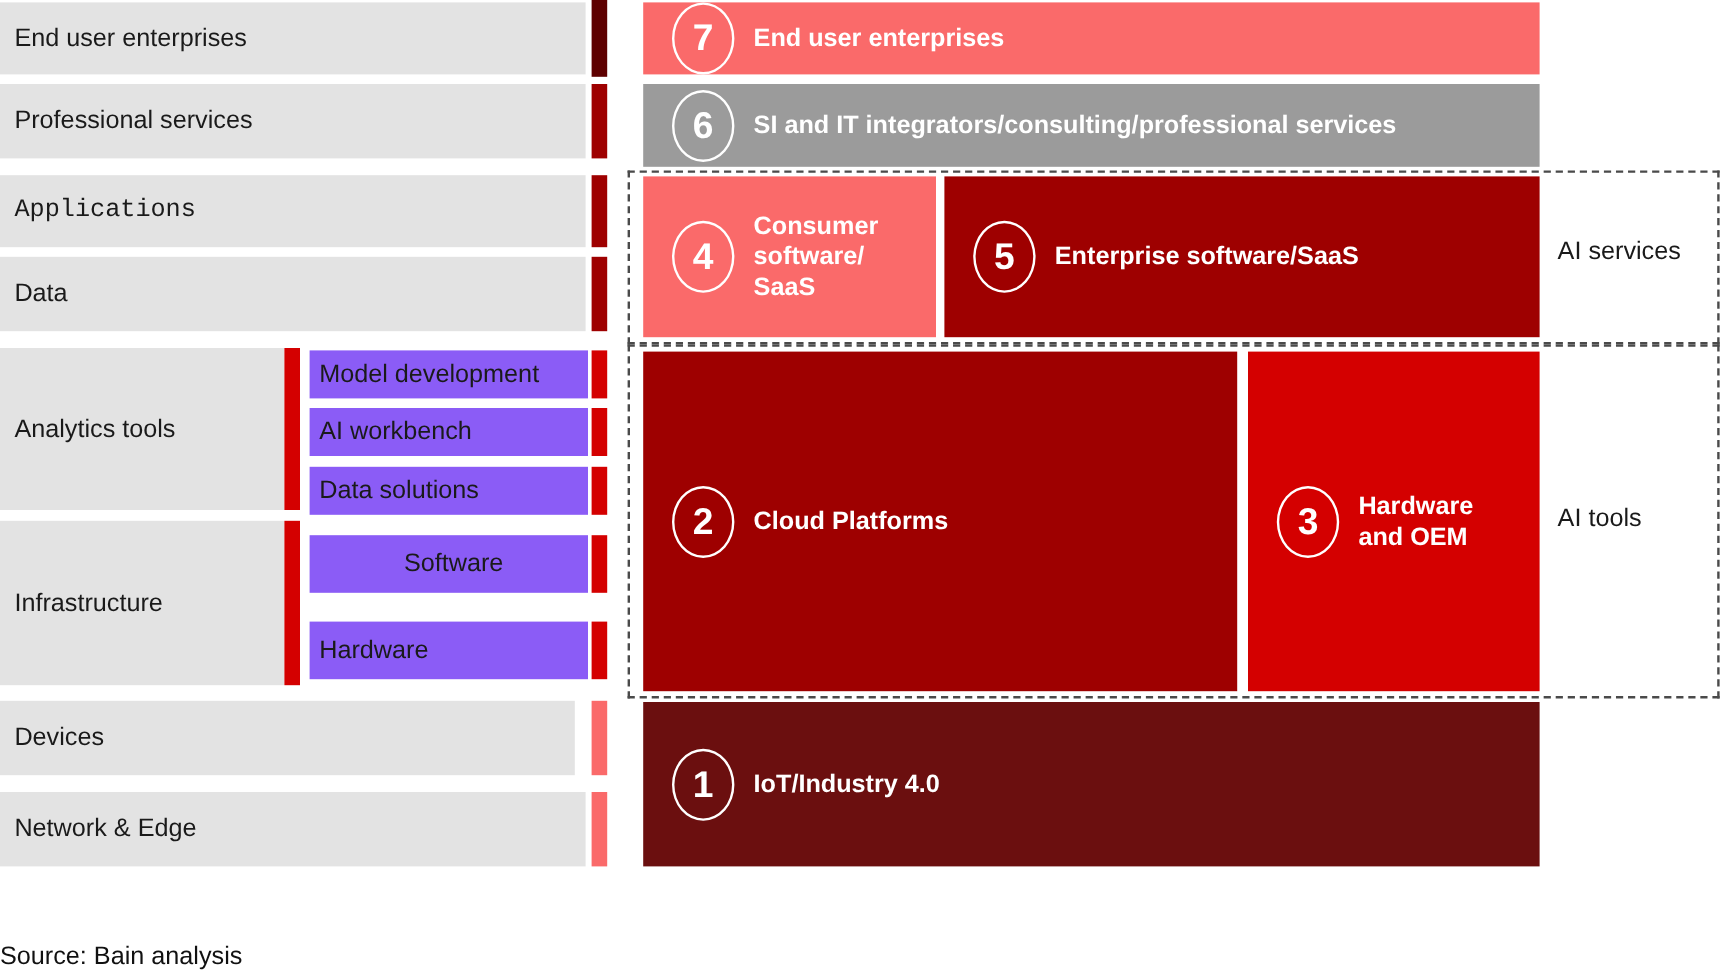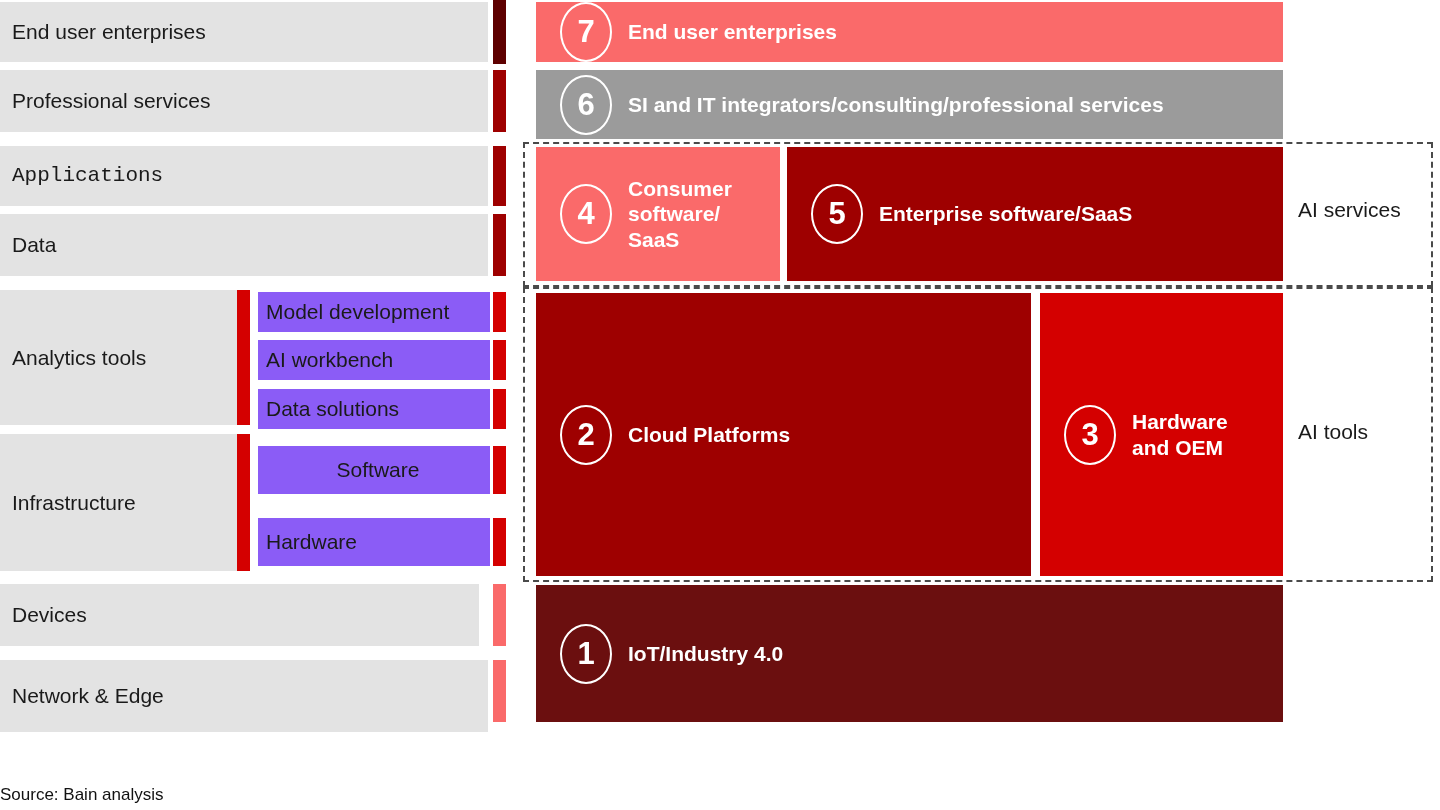--- a/index.html
+++ b/index.html
@@ -94,21 +94,21 @@
     font-size: 21px;
     color: #1a1a1a;
     white-space: nowrap;
   }
 
   
   .source-note {
     position: absolute;
     left: 0px;
     top: 785px;
-    font-size: 17px;
+    font-size: 21px;
     color: #111111;
   }
 </style>
 </head>
 <body>
 
 <div class="stage">
 
   <div id="left-column">
       <div class="layer-row" style="left: 0px; top: 2px; height: 60px; width: 488px;">
@@ -130,21 +130,21 @@
       <div class="layer-row" style="left: 0px; top: 290px; height: 135px; width: 237px;">
         <span class="layer-label">Analytics tools</span>
       </div>
       <div class="layer-row" style="left: 0px; top: 434px; height: 137px; width: 237px;">
         <span class="layer-label">Infrastructure</span>
       </div>
       <div class="layer-row" style="left: 0px; top: 584px; height: 62px; width: 479px;">
         <span class="layer-label">Devices</span>
       </div>
       <div class="accent-bar" style="left: 493px; top: 584px; height: 62px; background: rgb(250, 106, 106);"></div>
-      <div class="layer-row" style="left: 0px; top: 660px; height: 72px; width: 488px;">
+      <div class="layer-row" style="left: 0px; top: 660px; height: 62px; width: 488px;">
         <span class="layer-label">Network &amp; Edge</span>
       </div>
       <div class="accent-bar" style="left: 493px; top: 660px; height: 62px; background: rgb(250, 106, 106);"></div>
       <div class="accent-bar" style="left: 237px; top: 290px; height: 135px; background: rgb(212, 0, 0);"></div>
       <div class="accent-bar" style="left: 237px; top: 434px; height: 137px; background: rgb(212, 0, 0);"></div>
       <div class="sub-row" style="left: 258px; top: 292px; height: 40px; width: 232px;">
         <span class="sub-label">Model development</span>
       </div>
       <div class="accent-bar" style="left: 493px; top: 292px; height: 40px; background: rgb(212, 0, 0);"></div>
       <div class="sub-row" style="left: 258px; top: 340px; height: 40px; width: 232px;">

